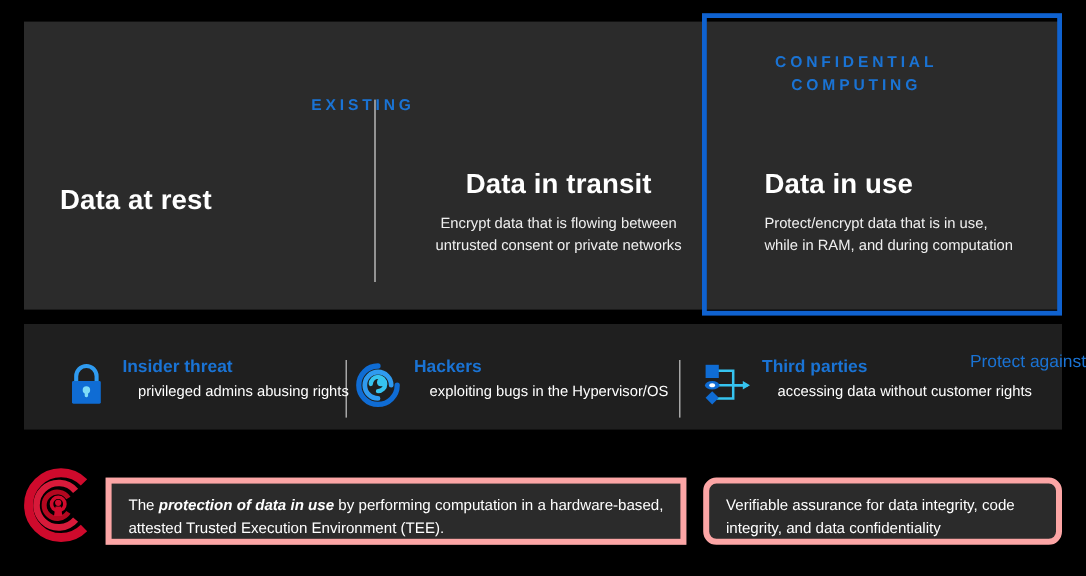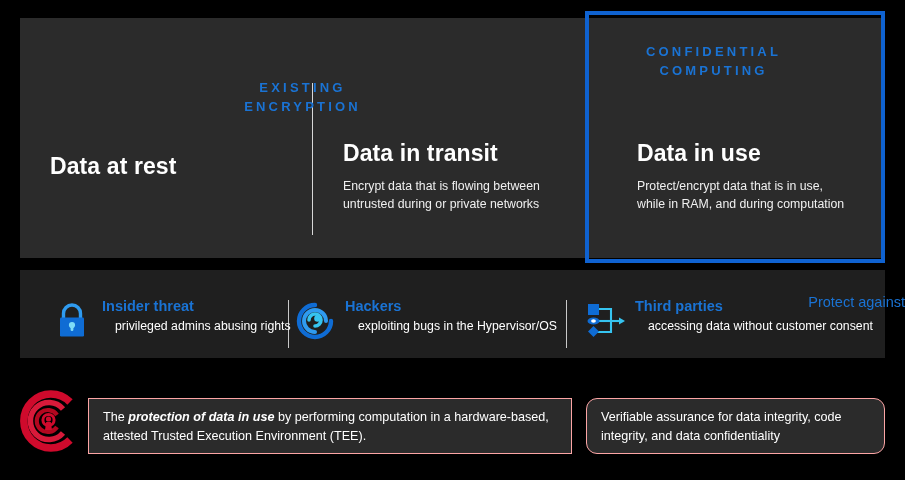--- a/index.html
+++ b/index.html
@@ -84,21 +84,21 @@
     top: 160px;
     color: #f0f0f0;
     font-size: 12.3px;
     font-weight: 400;
     line-height: 17.5px;
     white-space: pre-line;
   }
   .col-rest .card-title,
   .col-rest .card-body    { left: 30px; width: 240px; }
   .col-transit .card-title,
-  .col-transit .card-body { left: 30px; width: 245px; }
+  .col-transit .card-body { left: 30px; width: 245px; text-align: center; }
   .col-use .card-title,
   .col-use .card-body     { left: 51px; width: 260px; }
 
   
   .highlight-box {
     position: absolute;
     left: 585px;
     top: 11px;
     width: 300px;
     height: 252px;
@@ -178,21 +178,21 @@
     left: 18px;
     top: 390px;
     width: 62px;
     height: 62px;
   }
   .def-box {
     position: absolute;
     top: 398px;
     height: 56px;
     background: #2b2b2b;
-    border: 1px solid #fca5a5;
+    border: 5px solid #fca5a5;
     box-sizing: border-box;
   }
   .def-box-left  { left: 88px;  width: 484px; }
   .def-box-right { left: 586px; width: 299px; border-radius: 11px; }
 
   .def-text {
     position: absolute;
     left: 14px;
     top: 9px;
     right: 10px;
@@ -210,36 +210,35 @@
 <body>
 
 <div class="stage">
 
   <div class="top-panel">
 
     <div class="col-divider"></div>
 
     <div class="section-kicker kicker-existing">
       <div>EXISTING</div>
-      <div>ENCRYPTION</div>
     </div>
 
     <div class="section-kicker kicker-cc">
       <div>CONFIDENTIAL</div>
       <div>COMPUTING</div>
     </div>
 
     <div class="col col-rest">
       <div class="card-title">Data at rest</div>
     </div>
 
     <div class="col col-transit">
       <div class="card-title">Data in transit</div>
       <div class="card-body">Encrypt data that is flowing between
-untrusted during or private networks</div>
+untrusted consent or private networks</div>
     </div>
 
     <div class="col col-use">
       <div class="card-title">Data in use</div>
       <div class="card-body">Protect/encrypt data that is in use,
 while in RAM, and during computation</div>
     </div>
 
   </div>
 
@@ -290,21 +289,21 @@
         <path d="M12 32 H26 V21" fill="none" stroke="#36c4f0" stroke-width="2.1"></path>
         <path d="M34 17.5 L40 21 L34 24.5 Z" fill="#36c4f0"></path>
         <rect x="3" y="4" width="11" height="11" fill="#0f6cd4"></rect>
         <ellipse cx="8.5" cy="21" rx="6" ry="3.6" fill="#0f6cd4"></ellipse>
         <ellipse cx="8.5" cy="21" rx="2.4" ry="1.7" fill="#ffffff"></ellipse>
         <path d="M8.5 26 L14 31.5 L8.5 37 L3 31.5 Z" fill="#0f6cd4"></path>
       </svg>
     </span>
     <span class="threat-text">
       <span class="threat-head">Third parties</span><br>
-      <span class="threat-sub">accessing data without customer consent</span>
+      <span class="threat-sub">accessing data without customer rights</span>
     </span>
   </div>
 
   <div class="logo-wrap">
     <svg width="62" height="62" viewBox="0 0 62 62">
       <path d="M52 12 A27 27 0 1 0 52 50" fill="none" stroke="#cf0a2c" stroke-width="7.5" stroke-linecap="butt"></path>
       <path d="M45 19 A18.5 18.5 0 1 0 45 43" fill="none" stroke="#d81a3a" stroke-width="5.5" stroke-linecap="butt"></path>
       <path d="M39 25 A11 11 0 1 0 39 37" fill="none" stroke="#b3071f" stroke-width="4.2" stroke-linecap="butt"></path>
       <circle cx="30.5" cy="30" r="5.6" fill="none" stroke="#cf0a2c" stroke-width="3"></circle>
       <circle cx="30.5" cy="29" r="2.6" fill="#cf0a2c"></circle>

